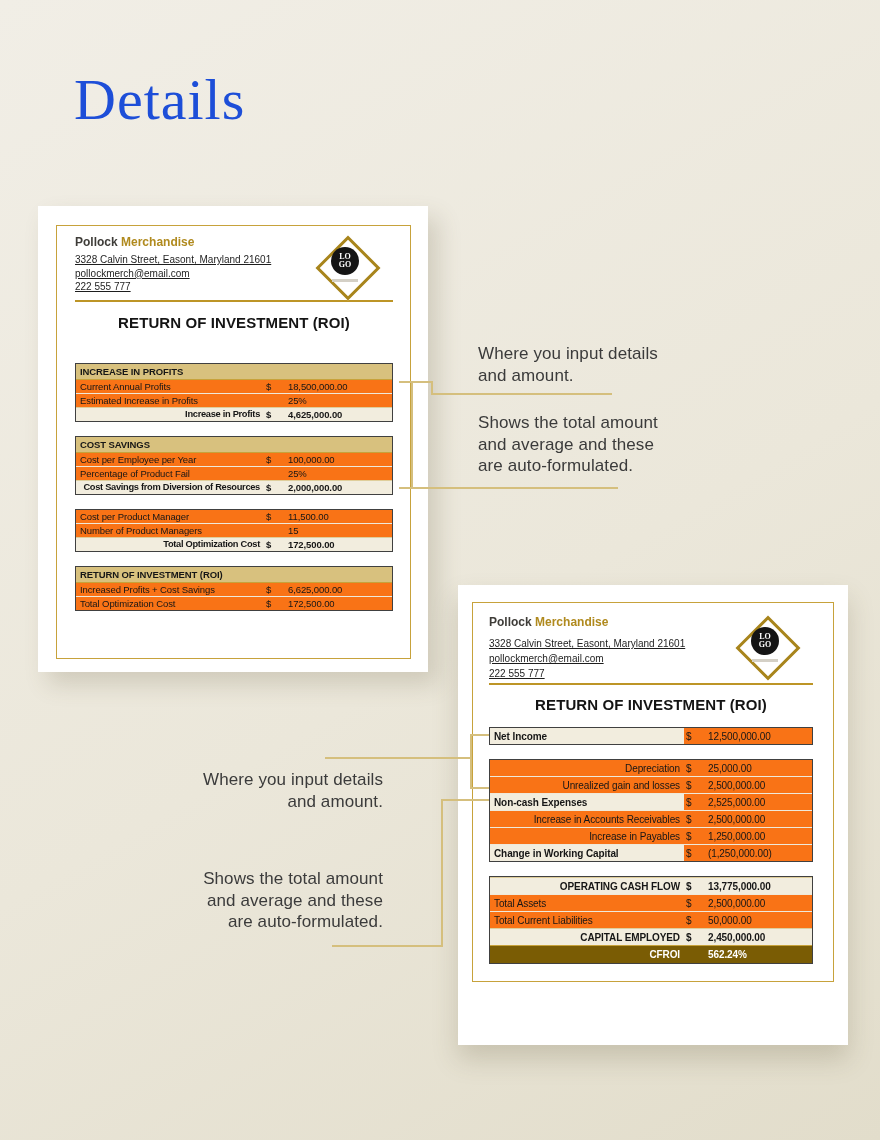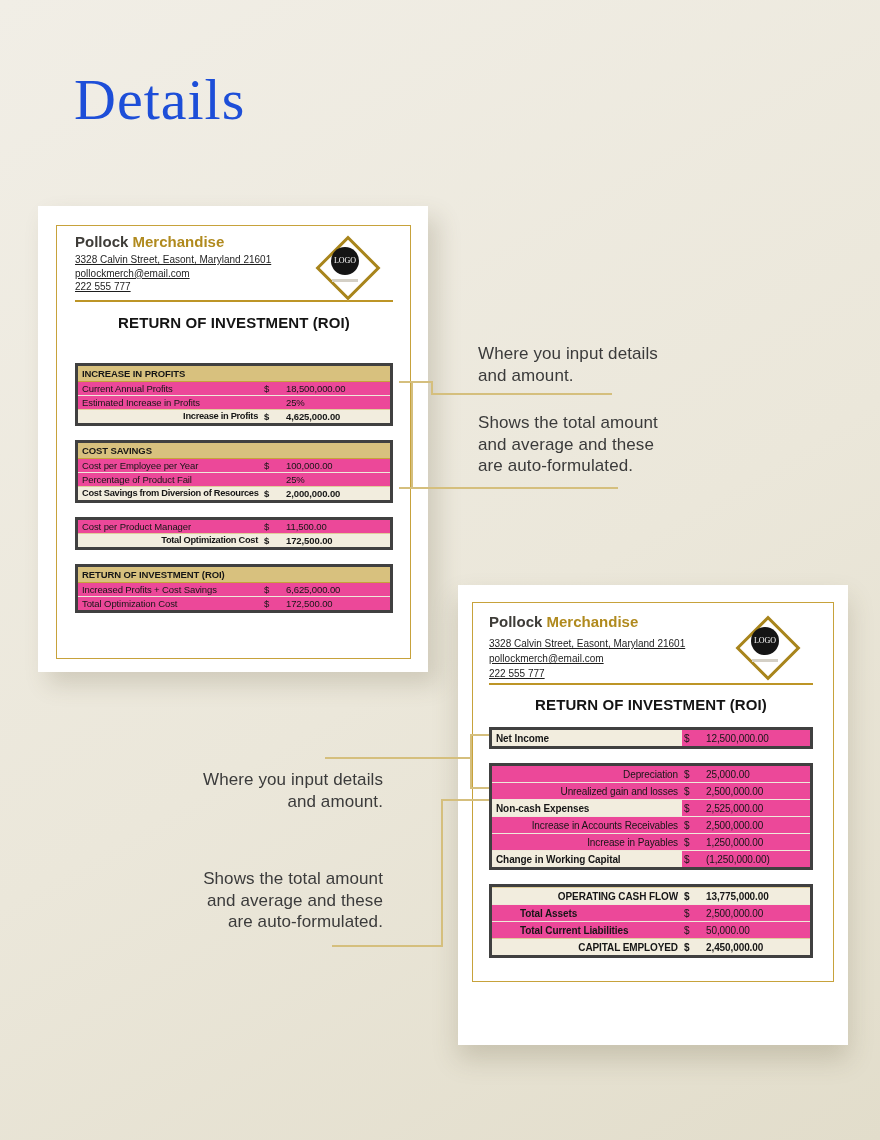--- a/index.html
+++ b/index.html
@@ -19,57 +19,57 @@
          box-shadow:10px 12px 22px rgba(95,85,55,0.20);}
   .page2{left:458px;top:585px;width:390px;height:460px;
          box-shadow:0px 14px 24px rgba(95,85,55,0.22);}
   .inner-border{position:absolute;border:1px solid #C7A23B;}
   .page1 .inner-border{left:18px;right:17px;top:19px;bottom:13px;}
   .page2 .inner-border{left:14px;right:14px;top:17px;height:378px;}
   .doc-content{position:absolute;}
   .page1 .doc-content{left:37px;right:35px;top:27px;}
   .page2 .doc-content{left:31px;right:35px;top:28px;}
 
-  .company-name{font-size:15px;font-weight:bold;color:#3E3C38;line-height:18px;}
+  .company-name{font-size:12px;font-weight:bold;color:#3E3C38;line-height:18px;}
   .company-name .accent{color:#B08A1E;}
   .addr{font-size:10px;color:#1E1E1E;line-height:13.5px;margin-top:2px;text-decoration:underline;}
   .page2 .addr{line-height:15px;margin-top:5px;}
   .divider{height:2px;background:#BD9526;margin-top:6px;}
   .page2 .divider{margin-top:2px;}
   .doc-title{margin-top:12px;text-align:center;font-weight:bold;font-size:15px;color:#141414;letter-spacing:0.1px;}
   .page2 .doc-title{margin-top:11px;}
 
   
   .logo{position:absolute;top:0px;right:16px;width:64px;height:64px;}
   .logo .diamond{position:absolute;left:12px;top:12px;width:40px;height:40px;
                  border:3px solid #A8851C;background:#fff;transform:rotate(45deg);}
   .logo .circle{position:absolute;left:18px;top:14px;width:28px;height:28px;border-radius:50%;
-                background:#141414;color:#fff;display:flex;flex-direction:row;
+                background:#141414;color:#fff;display:flex;flex-direction:column;
                 align-items:center;justify-content:center;
-                font-family:"Liberation Serif",serif;font-size:8px;font-weight:normal;line-height:8px;}
+                font-family:"Liberation Serif",serif;font-size:8px;font-weight:bold;line-height:8px;}
   .logo .caption{position:absolute;left:19px;top:46px;width:26px;height:3px;background:#D4D0C6;}
 
   
   .sections{margin-top:32px;display:flex;flex-direction:column;gap:14px;}
   .page2 .sections{margin-top:14px;}
-  .tbl{border:3px solid #404040;background:#fff;font-size:9.5px;letter-spacing:-0.1px;color:#161616;}
+  .tbl{border:1px solid #404040;background:#fff;font-size:9.5px;letter-spacing:-0.1px;color:#161616;}
   .tbl-head{background:#D8C17E;font-weight:bold;padding:2px 4px;font-size:9.5px;}
-  .r{display:flex;align-items:center;min-height:13px;background:#ec4899;}
+  .r{display:flex;align-items:center;min-height:13px;background:#f97316;}
   .page2 .r{min-height:16px;font-size:10px;}
   .r + .r{border-top:1px solid #EFE9DA;}
   .tbl-head + .r{border-top:1px solid #C7A23B;}
   .lbl{flex:1;padding:1px 4px;white-space:nowrap;overflow:hidden;min-width:0;}
   .cur{width:22px;padding-left:2px;}
   .val{width:100px;text-align:left;padding-right:4px;white-space:nowrap;}
   .r.total{background:#F2EDDE;font-weight:bold;border-top:1px solid #DFCE9B;}
   .r.total .lbl{text-align:right;font-size:9.3px;letter-spacing:-0.3px;}
   .page2 .r.total .lbl{font-size:10px;letter-spacing:-0.1px;}
   .r.shadelbl .lbl{background:#F2EDDE;font-weight:bold;align-self:stretch;display:flex;align-items:center;}
   .r.rlbl .lbl{text-align:right;}
-  .r.blbl .lbl{font-weight:bold;margin-left:24px;}
+  .r.blbl .lbl{font-weight:normal;}
   .r.dark{background:#7A5C04;color:#ffffff;font-weight:bold;border-top:1px solid #C7A23B;min-height:17px;}
   .r.dark .lbl{text-align:right;}
 
   
   .anno{position:absolute;z-index:2;font-size:17px;line-height:21.5px;color:#3B3B3B;letter-spacing:0.1px;}
   .anno.right{text-align:right;}
   #anno1{left:478px;top:343px;}
   #anno2{left:478px;top:412px;}
   #anno3{right:497px;top:769px;}
   #anno4{right:497px;top:868px;}
@@ -147,20 +147,25 @@
           <span class="val">2,000,000.00</span>
         </div>
       </div>
 
       <div class="tbl">
         <div class="r">
           <span class="lbl">Cost per Product Manager</span>
           <span class="cur">$</span>
           <span class="val">11,500.00</span>
         </div>
+        <div class="r">
+          <span class="lbl">Number of Product Managers</span>
+          <span class="cur"></span>
+          <span class="val">15</span>
+        </div>
         <div class="r total">
           <span class="lbl">Total Optimization Cost</span>
           <span class="cur">$</span>
           <span class="val">172,500.00</span>
         </div>
       </div>
 
       <div class="tbl">
         <div class="tbl-head">RETURN OF INVESTMENT (ROI)</div>
         <div class="r">
@@ -260,20 +265,25 @@
         <div class="r blbl">
           <span class="lbl">Total Current Liabilities</span>
           <span class="cur">$</span>
           <span class="val">50,000.00</span>
         </div>
         <div class="r total">
           <span class="lbl">CAPITAL EMPLOYED</span>
           <span class="cur">$</span>
           <span class="val">2,450,000.00</span>
         </div>
+        <div class="r dark">
+          <span class="lbl">CFROI</span>
+          <span class="cur"></span>
+          <span class="val">562.24%</span>
+        </div>
       </div>
     </div>
   </div>
 </div>
 
 <div class="anno" id="anno1">
   <div>Where you input details</div>
   <div>and amount.</div>
 </div>
 <div class="anno" id="anno2">

